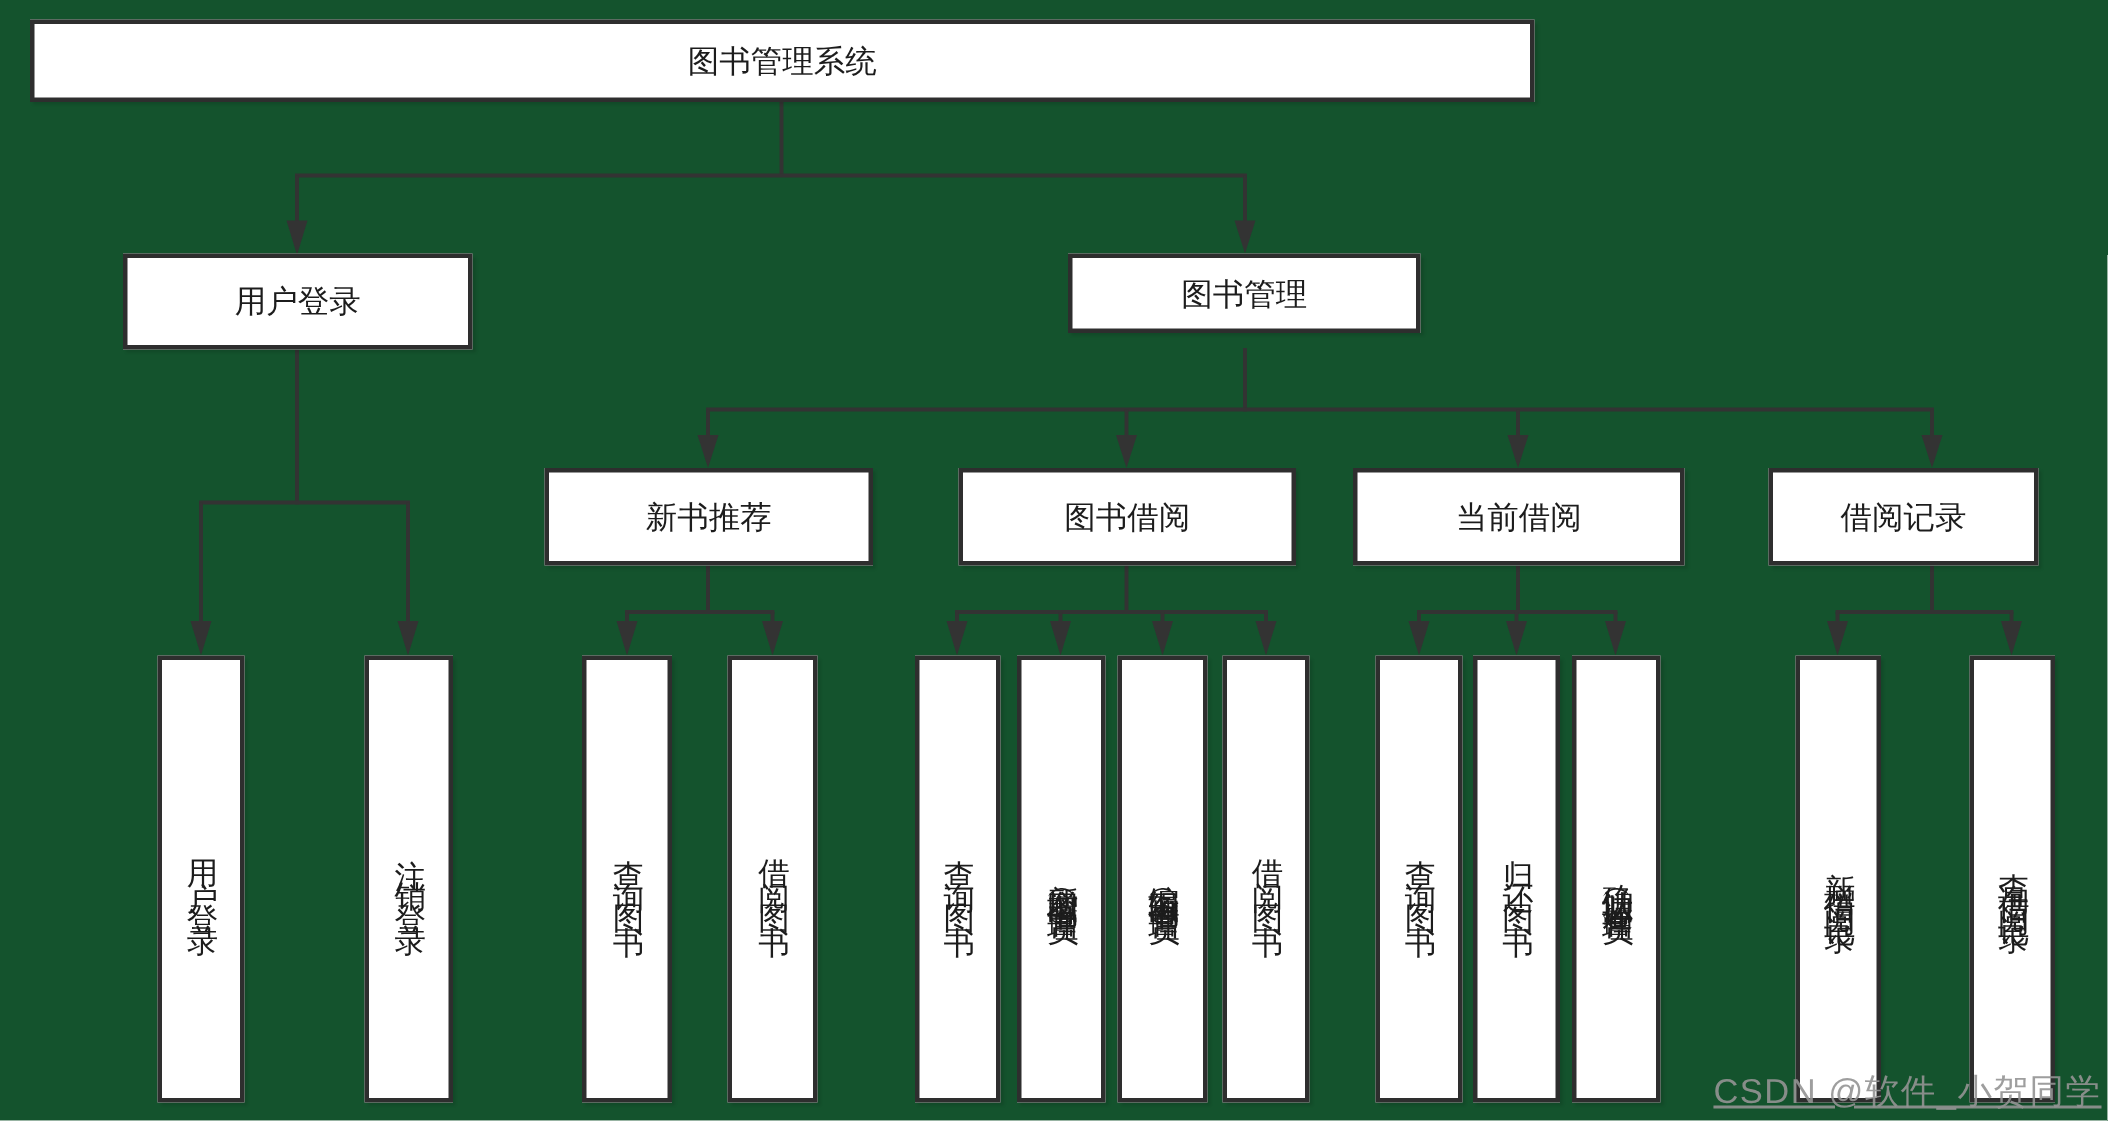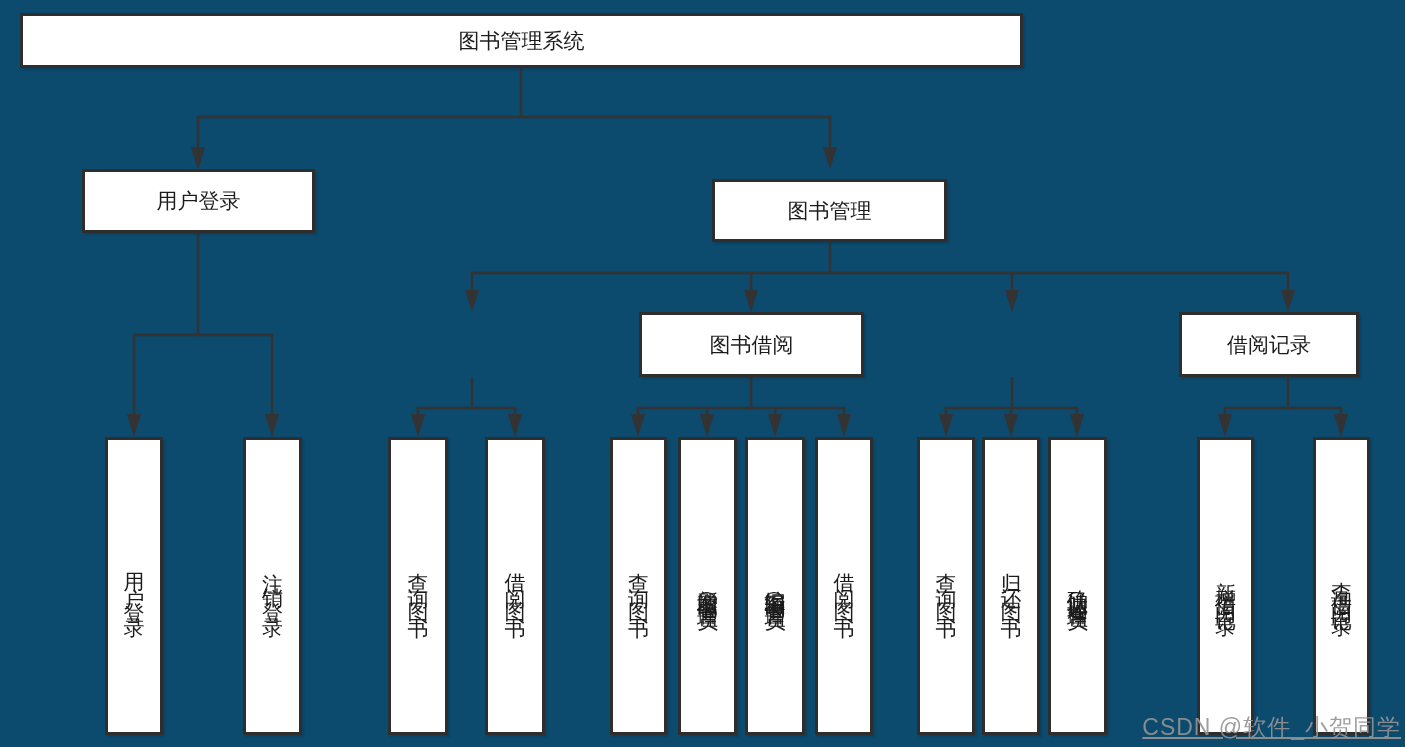--- a/index.html
+++ b/index.html
@@ -1,19 +1,19 @@
 <!DOCTYPE html>
 <html><head>
 <meta charset="utf-8">
 <style>
   html,body{margin:0;padding:0;background:#ffffff;}
   #stage{
     position:relative;
     width:1405px;height:747px;
-    background:#0c4a6e;
+    background:#14532d;
     font-family:"Liberation Sans","DejaVu Sans",sans-serif;
     color:#1c1c1c;
     overflow:hidden;
   }
   #edges{position:absolute;left:0;top:0;width:1405px;height:747px;}
   .box{
     position:absolute;
     background:#ffffff;
     border:3px solid #2e2e2e;
     box-sizing:border-box;
@@ -129,27 +129,33 @@
     </g>
   </svg>
 
   <div class="box h" style="left:20px;top:13px;width:1003px;height:55px">
     <span>图书管理系统</span>
   </div>
 
   <div class="box h" style="left:82px;top:169px;width:233px;height:64px">
     <span>用户登录</span>
   </div>
-  <div class="box h" style="left:712px;top:179px;width:235px;height:63px">
+  <div class="box h" style="left:712px;top:169px;width:235px;height:53px">
     <span>图书管理</span>
   </div>
 
+  <div class="box h" style="left:363px;top:312px;width:219px;height:65px">
+    <span>新书推荐</span>
+  </div>
   <div class="box h" style="left:639px;top:312px;width:225px;height:65px">
     <span>图书借阅</span>
   </div>
+  <div class="box h" style="left:902px;top:312px;width:221px;height:65px">
+    <span>当前借阅</span>
+  </div>
   <div class="box h" style="left:1179px;top:312px;width:180px;height:65px">
     <span>借阅记录</span>
   </div>
 
   <div class="box v s4" style="left:105px;top:437px;width:58px;height:298px">
     <span>用户登录</span>
   </div>
   <div class="box v s4" style="left:243px;top:437px;width:59px;height:298px">
     <span>注销登录</span>
   </div>

